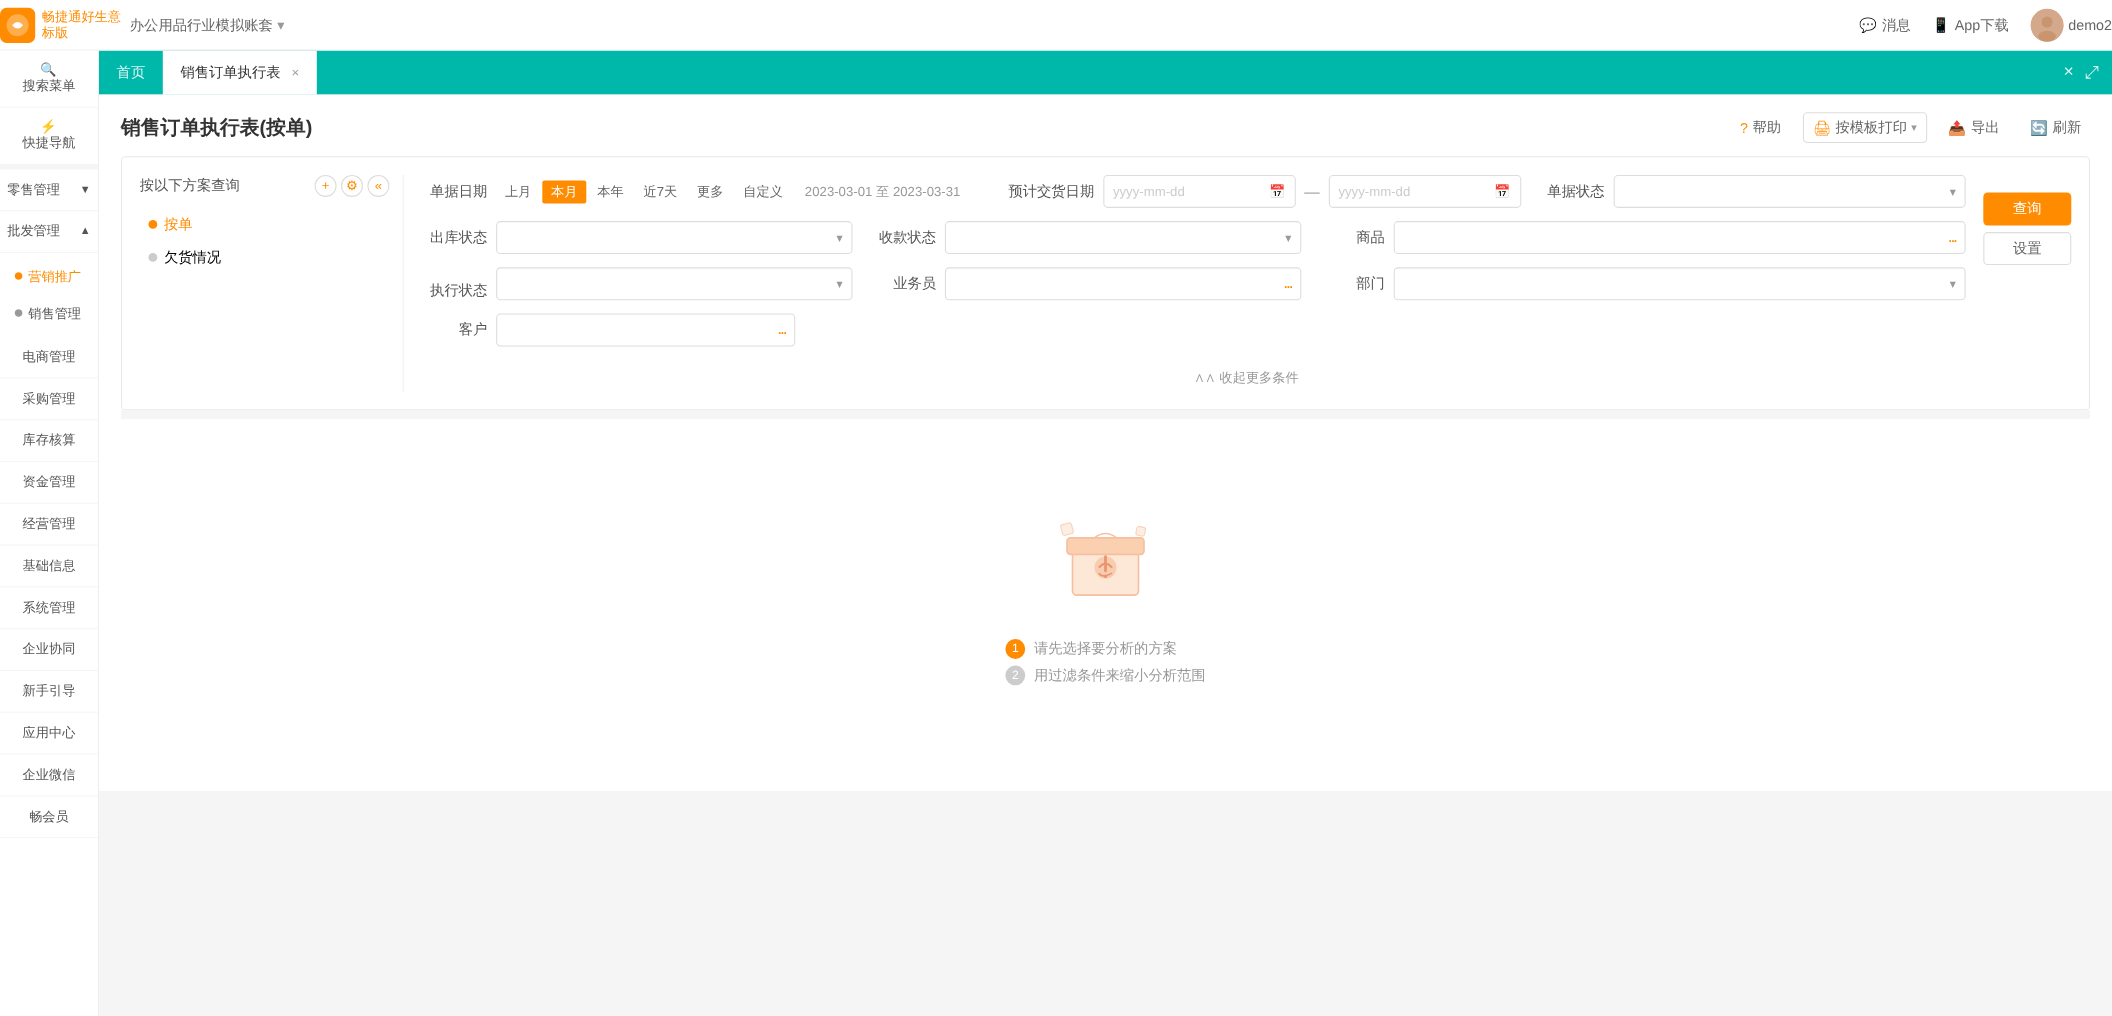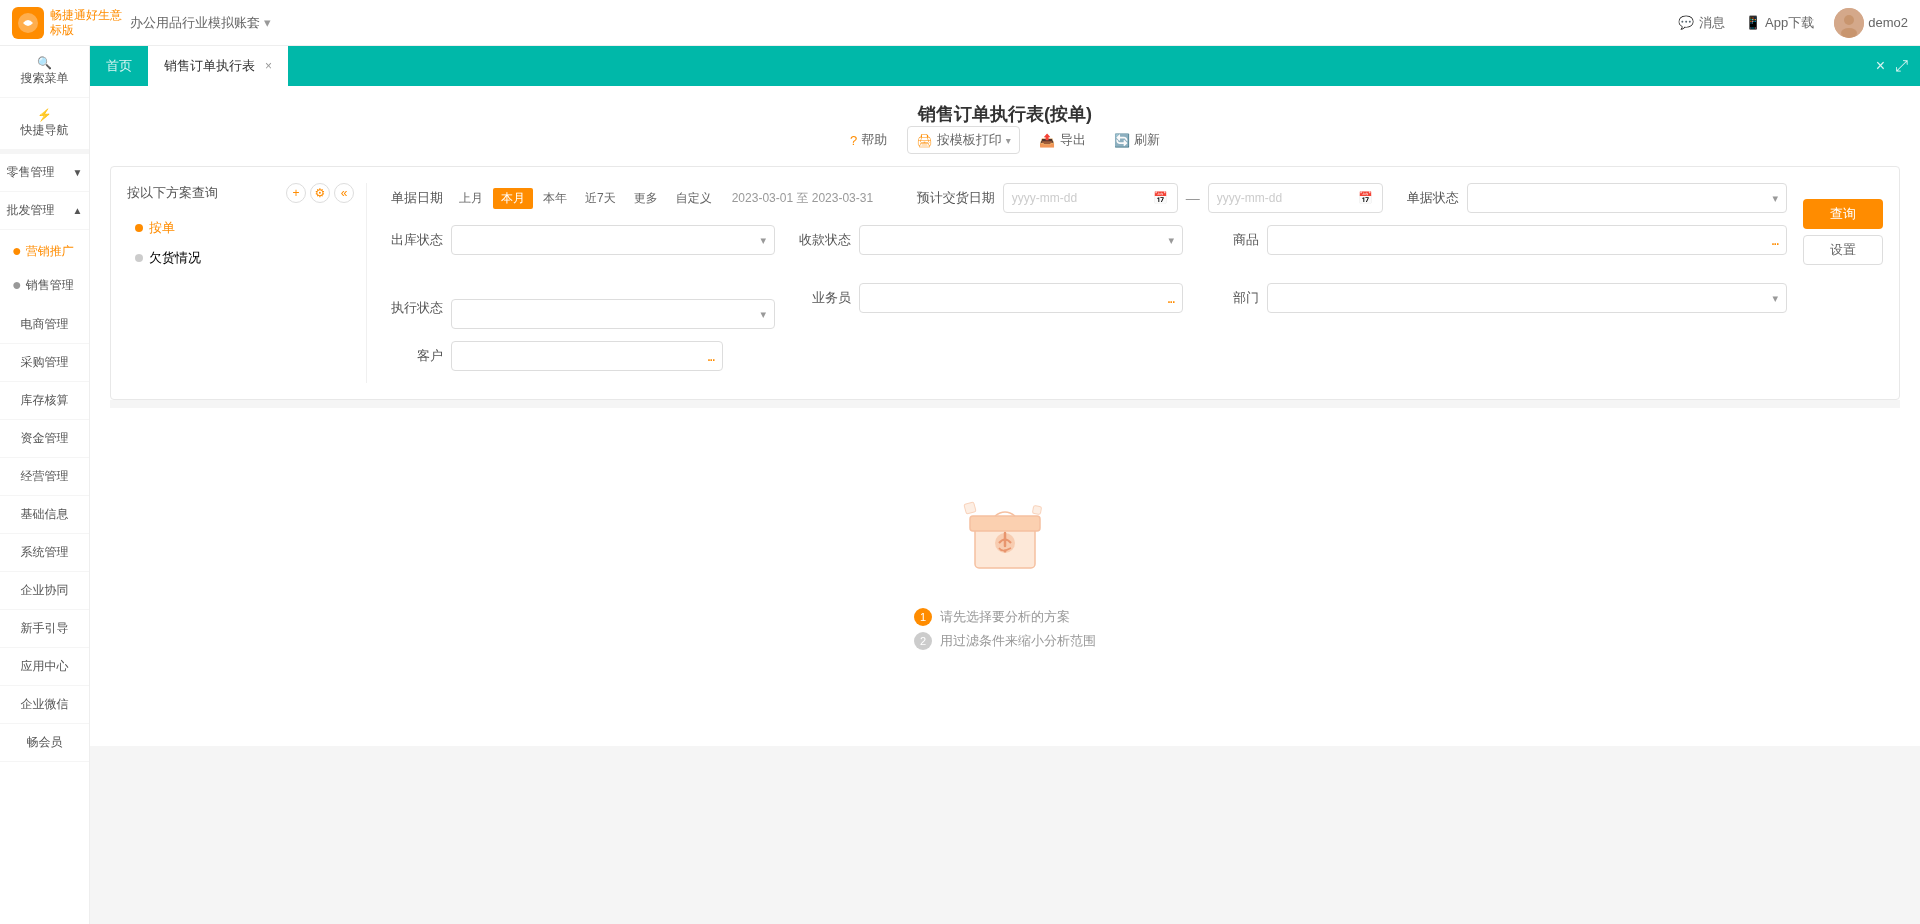--- a/index.html
+++ b/index.html
@@ -4,21 +4,21 @@
   <style>
     * { box-sizing: border-box; margin: 0; padding: 0; font-family: 'Microsoft YaHei', Arial, sans-serif; }
     body { background: #f5f5f5; width: 1920px; min-height: 924px; overflow-x: hidden; }
 
     
     .top-header {
       height: 46px;
       background: #fff;
       display: flex;
       align-items: center;
-      padding: 0 12px;
+      padding: 0 0;
       border-bottom: 1px solid #eee;
       justify-content: space-between;
     }
     .top-header-left {
       display: flex;
       align-items: center;
       gap: 8px;
     }
     .logo-area {
       display: flex;
@@ -191,21 +191,20 @@
       margin: 0;
       padding: 16px 20px;
     }
 
     
     .page-title-bar {
       display: flex;
       align-items: center;
       justify-content: space-between;
       margin-bottom: 12px;
-      flex-direction: column;
     }
     .page-title {
       font-size: 18px;
       font-weight: bold;
       color: #333;
     }
     .page-actions {
       display: flex;
       align-items: center;
       gap: 12px;
@@ -717,21 +716,21 @@
                     </div>
                     <div style="display:flex; align-items:center; gap:8px; flex:1.5;">
                       <span class="filter-label">商品</span>
                       <div class="filter-input" style="display:flex; align-items:center; justify-content:flex-end;">
                         <span class="filter-dots">...</span>
                       </div>
                     </div>
                   </div>
 
                   <div class="filter-row">
-                    <div style="display:flex; align-items:flex-start; gap:8px; flex:1;margin-top:32px;">
+                    <div style="display:flex; align-items:flex-end; gap:8px; flex:1;">
                       <span class="filter-label">执行状态</span>
                       <div class="status-dropdown">
                         <span></span>
                         <span class="filter-select-arrow">▾</span>
                       </div>
                     </div>
                     <div style="display:flex; align-items:center; gap:8px; flex:1;">
                       <span class="filter-label">业务员</span>
                       <div class="filter-input" style="display:flex; align-items:center; justify-content:flex-end;">
                         <span class="filter-dots">...</span>
@@ -756,20 +755,24 @@
                   </div>
 
                 </div>
 
                 <div class="filter-buttons-col">
                   <button class="search-btn">查询</button>
                   <button class="settings-btn">设置</button>
                 </div>
               </div>
 
+              <div class="collapse-bar">
+                <span>∧∧</span>
+                <span>收起更多条件</span>
+              </div>
             </div>
 
           </div>
         </div>
 
         <div class="section-divider"></div>
 
         <div class="empty-state">
 
           <svg class="empty-icon" viewBox="0 0 100 100" fill="none" xmlns="http://www.w3.org/2000/svg">

